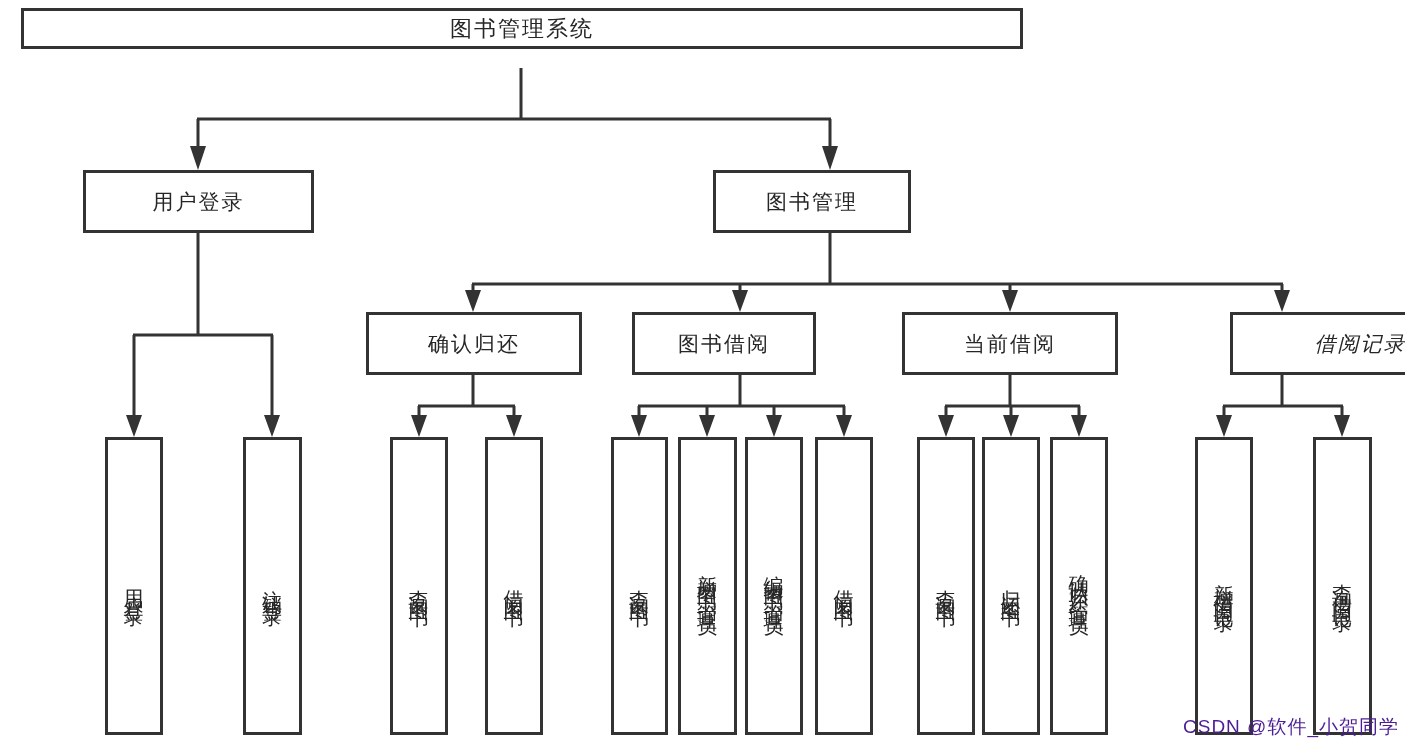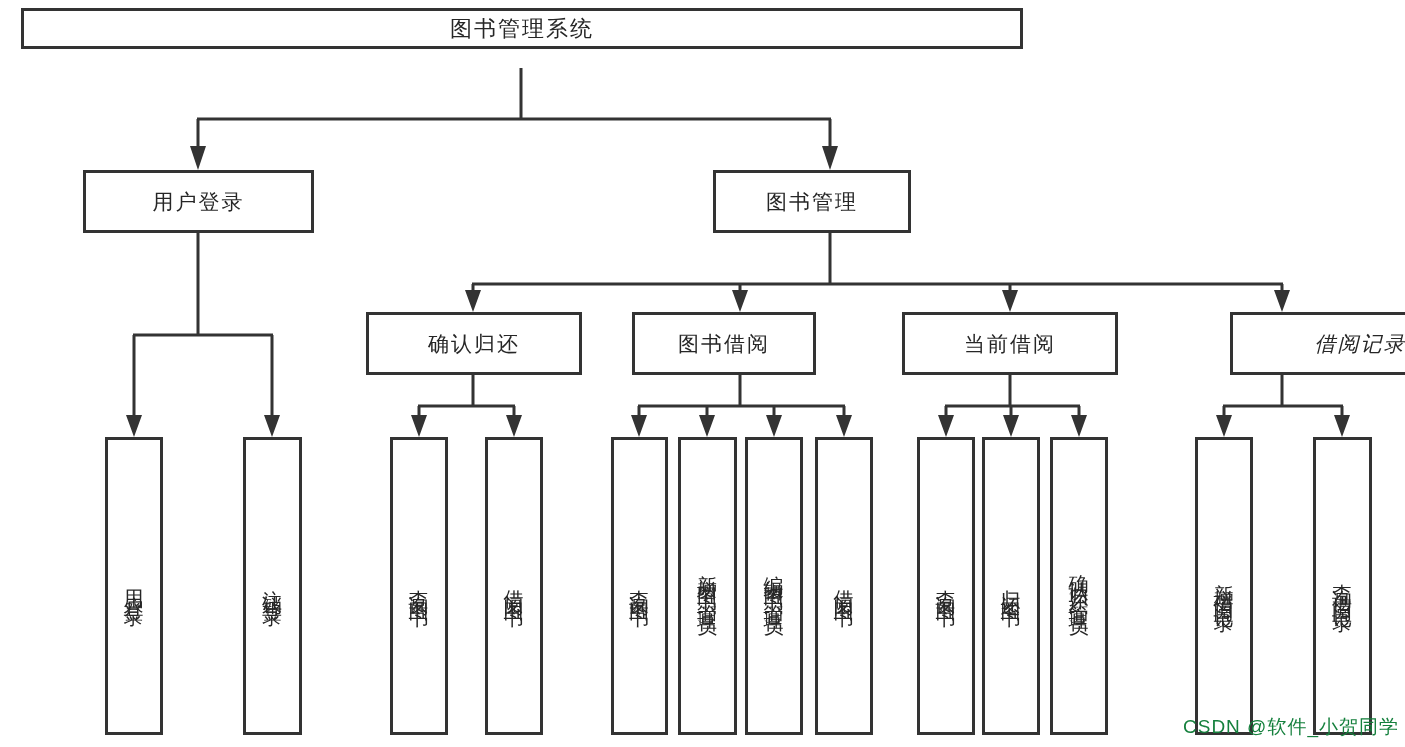--- a/index.html
+++ b/index.html
@@ -43,21 +43,21 @@
     letter-spacing: 6px;
     line-height: 1;
     white-space: nowrap;
   }
   #watermark {
     position: absolute;
     left: 1183px;
     top: 714px;
     font-size: 19px;
     letter-spacing: 1px;
-    color: #15803d;
+    color: #4c1d95;
     z-index: 2;
     white-space: nowrap;
   }
 </style>
 </head>
 <body>
 
 <div id="canvas">
 
   <svg id="wires" width="1405" height="747" viewBox="0 0 1405 747">

